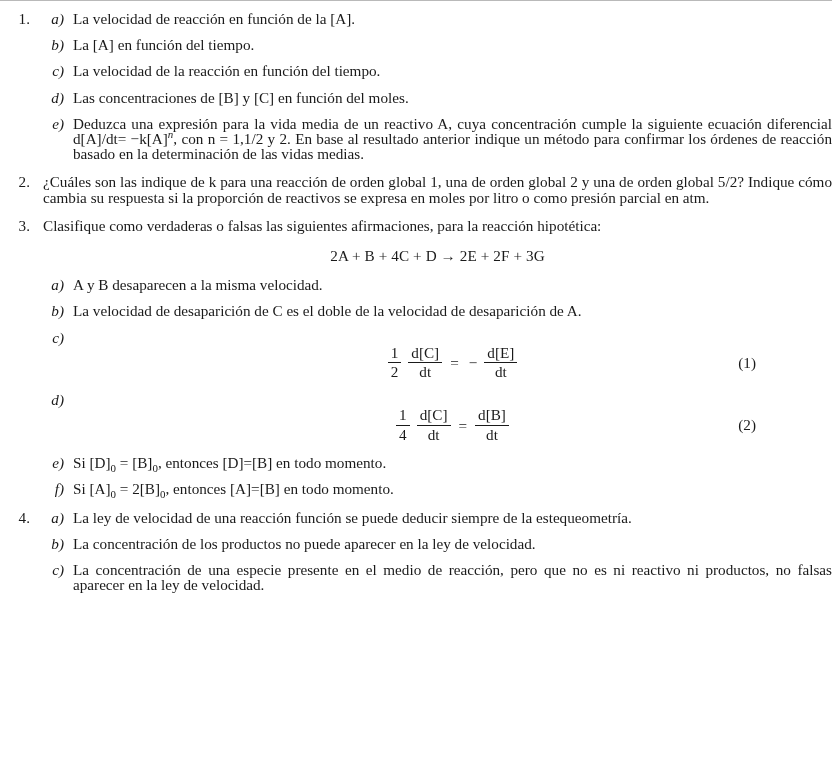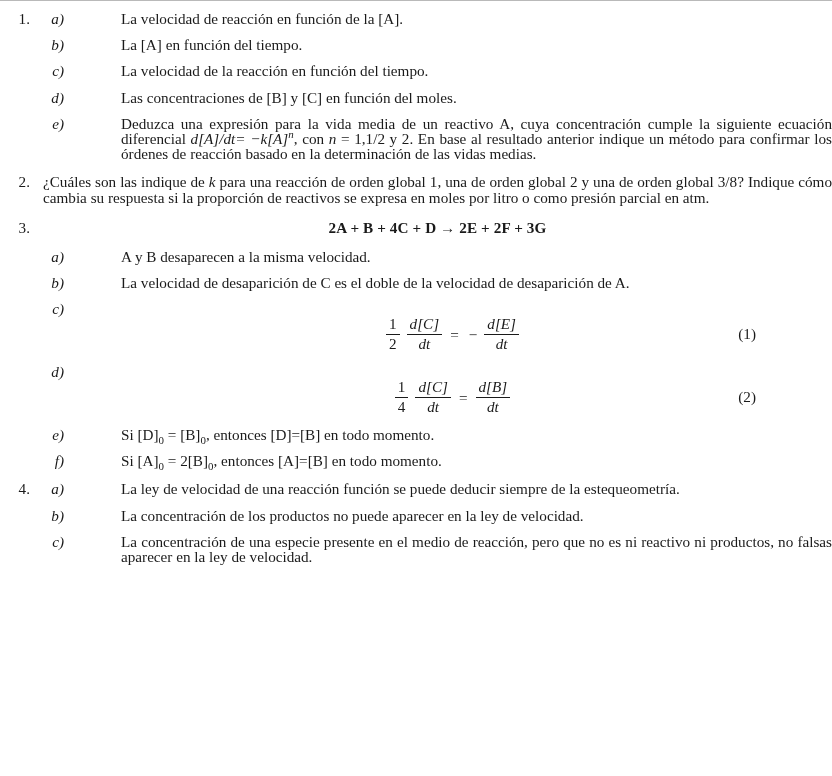--- a/index.html
+++ b/index.html
@@ -55,37 +55,36 @@
     margin-top: 11px;
   }
   .lbl2 {
     position: absolute;
     left: 0;
     top: 0;
     width: 21px;
     text-align: right;
     font-style: italic;
   }
-  .item2 > .lbl2 + .body { display: block; margin-left: 48px; }
+  .item2 > .lbl2 + .body { display: block; }
 
   .body { text-align: justify; text-justify: inter-word; }
   .just { text-align: justify; text-justify: inter-word; }
   .empty-body { min-height: 2px; }
 
   
-  .mi { font-style: italic; }
+  .mi { }
   .mup { font-style: normal; }
   sup.sp { font-size: 0.72em; vertical-align: super; line-height: 0; font-style: italic; }
   sub.sb { font-size: 0.72em; vertical-align: sub; line-height: 0; font-style: normal; }
 
   .display-eq {
     text-align: center;
     margin: 15px 0 14px 0;
     position: relative;
-    font-weight: bold;
   }
   .reaction { font-size: 15.2px; letter-spacing: 0.1px; }
 
   .eqrow {
     position: relative;
     margin: 12px 0 10px 0;
     text-align: center;
   }
   .eqtag {
     position: absolute;
@@ -153,25 +152,26 @@
         </li>
         <li class="item2">
           <span class="lbl2">e)</span>
           <div class="body just"><span>Deduzca una expresión para la vida media de un reactivo A, cuya concentración cumple la siguiente ecuación diferencial </span><span class="mi">d[A]/dt</span><span class="mi">= −k[A]</span><sup class="sp">n</sup><span>, con </span><span class="mi">n</span><span> = 1,1/2 y 2.</span><span> En base al resultado anterior indique un método para confirmar los órdenes de reacción basado en la determinación de las vidas medias.</span></div>
         </li>
       </ol>
     </li>
 
     <li class="item1">
       <span class="num1">2.</span>
-      <div class="body just"><span>¿Cuáles son las indique de </span><span class="mi">k</span><span> para una reacción de orden global 1, una de orden global 2 y una de orden global 3/8? Indique cómo cambia su respuesta si la proporción de reactivos se expresa en moles por litro o como presión parcial en atm.</span></div>
+      <div class="body just"><span>¿Cuáles son las indique de </span><span class="mi">k</span><span> para una reacción de orden global 1, una de orden global 2 y una de orden global 5/2? Indique cómo cambia su respuesta si la proporción de reactivos se expresa en moles por litro o como presión parcial en atm.</span></div>
     </li>
 
     <li class="item1">
       <span class="num1">3.</span>
+      <div class="body just">Clasifique como verdaderas o falsas las siguientes afirmaciones, para la reacción hipotética:</div>
 
       <div class="display-eq">
         <span class="reaction">2A + B + 4C + D → 2E + 2F + 3G</span>
       </div>
 
       <ol class="enum2">
         <li class="item2">
           <span class="lbl2">a)</span>
           <div class="body">A y B desaparecen a la misma velocidad.</div>
         </li>

